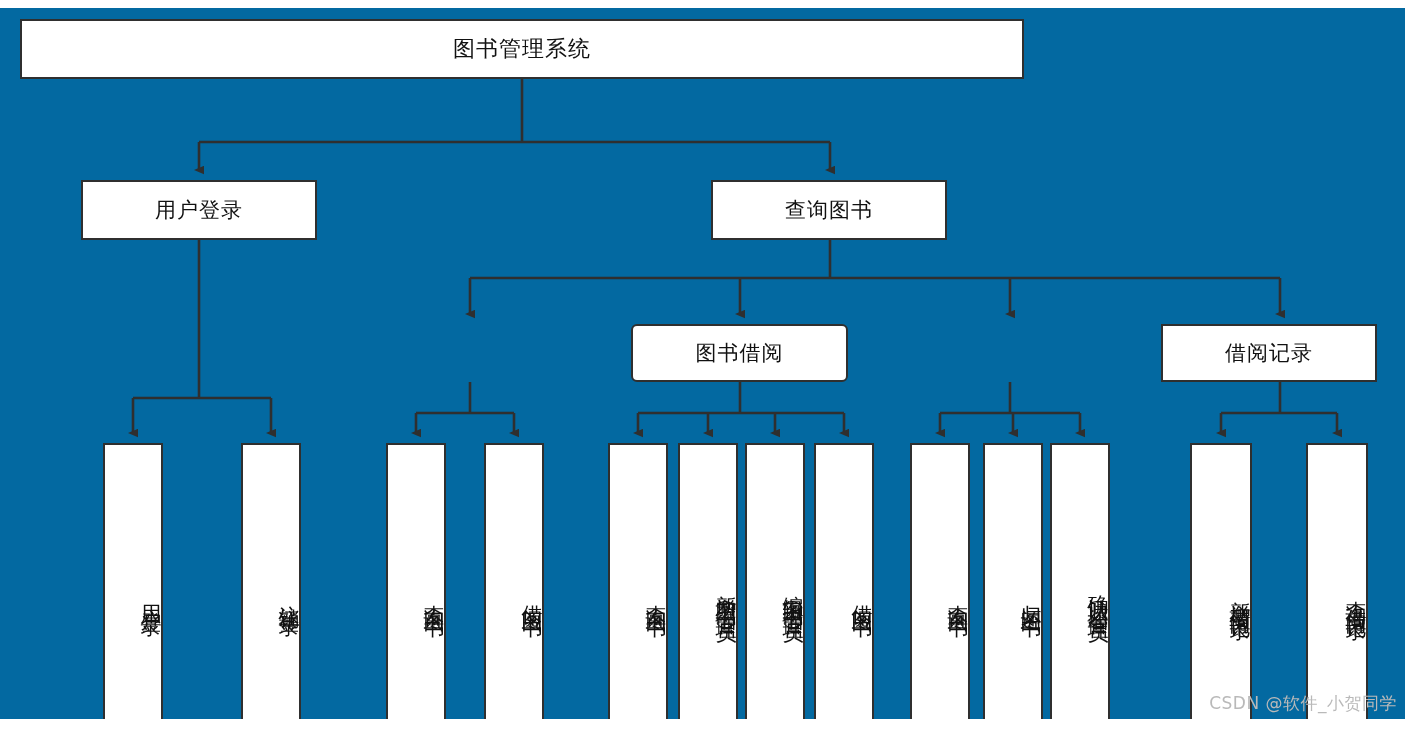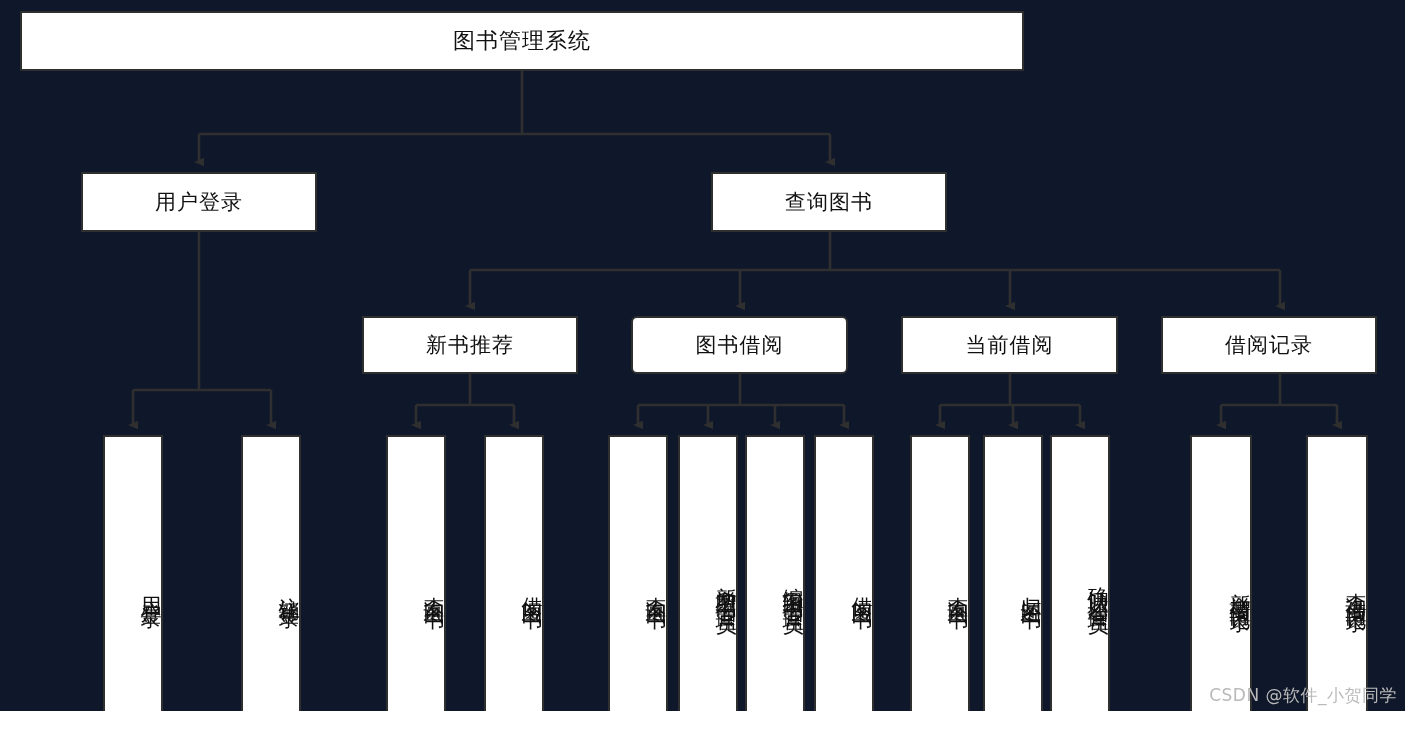--- a/index.html
+++ b/index.html
@@ -4,23 +4,24 @@
 <style>
   html, body {
     margin: 0;
     padding: 0;
     background: #ffffff;
   }
   #canvas {
     position: relative;
     width: 1405px;
     height: 711px;
-    background: #0f172a;
+    background: #0369a1;
     font-family: "DejaVu Sans", "Liberation Sans", sans-serif;
     overflow: hidden;
+    margin-top: 8px;
   }
   svg.wires {
     position: absolute;
     left: 0;
     top: 0;
     width: 1405px;
     height: 747px;
     pointer-events: none;
   }
   .node {
@@ -118,23 +119,21 @@
       <path d="M1221,405 L1221,425" marker-end="url(#arrow)"></path>
       <path d="M1337,405 L1337,425" marker-end="url(#arrow)"></path>
     </g>
   </svg>
 
   <div class="node horiz" id="root-node" style="left: 20px; top: 11px; width: 1004px; height: 60px;">图书管理系统</div>
 
   <div class="node horiz" style="left: 81px; top: 172px; width: 236px; height: 60px;">用户登录</div>
   <div class="node horiz" style="left: 711px; top: 172px; width: 236px; height: 60px;">查询图书</div>
 
-  <div class="node horiz" style="left: 362px; top: 316px; width: 216px; height: 58px;">新书推荐</div>
   <div class="node horiz" style="left: 631px; top: 316px; width: 217px; height: 58px; border-radius: 6px;">图书借阅</div>
-  <div class="node horiz" style="left: 901px; top: 316px; width: 217px; height: 58px;">当前借阅</div>
   <div class="node horiz" style="left: 1161px; top: 316px; width: 216px; height: 58px;">借阅记录</div>
 
   <div class="node vert" style="left: 103px; top: 435px; width: 60px; height: 299px;">
     <span class="vlabel">用户登录</span>
   </div>
   <div class="node vert" style="left: 241px; top: 435px; width: 60px; height: 299px;">
     <span class="vlabel">注销登录</span>
   </div>
   <div class="node vert" style="left: 386px; top: 435px; width: 60px; height: 299px;">
     <span class="vlabel">查询图书</span>

